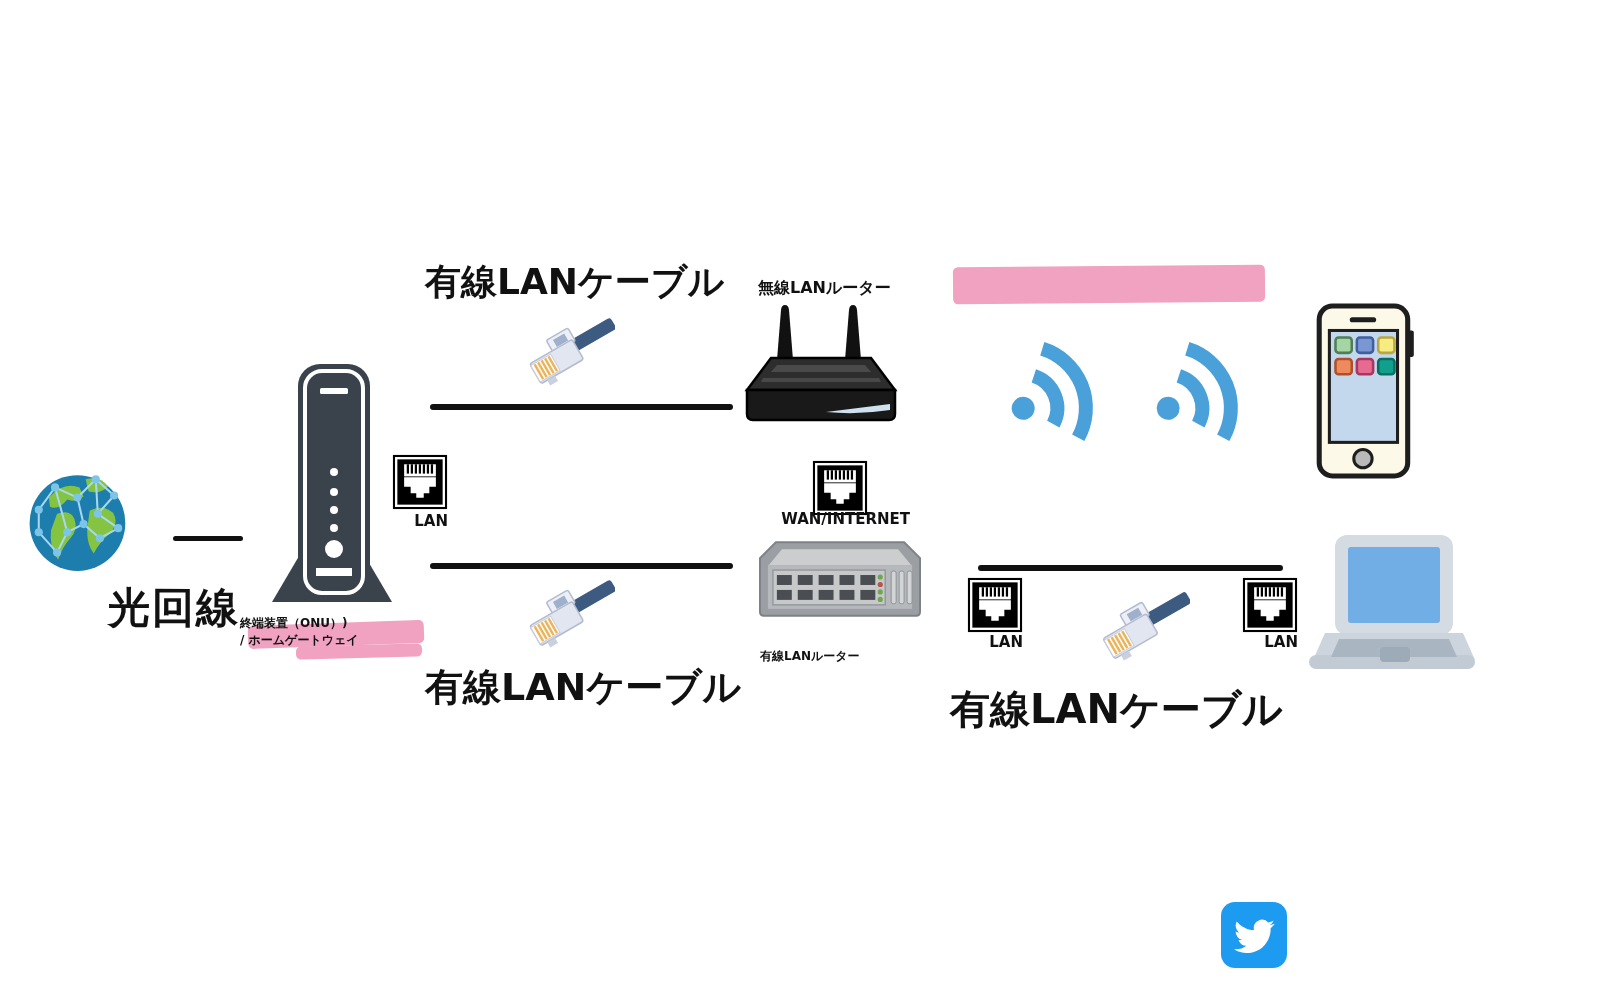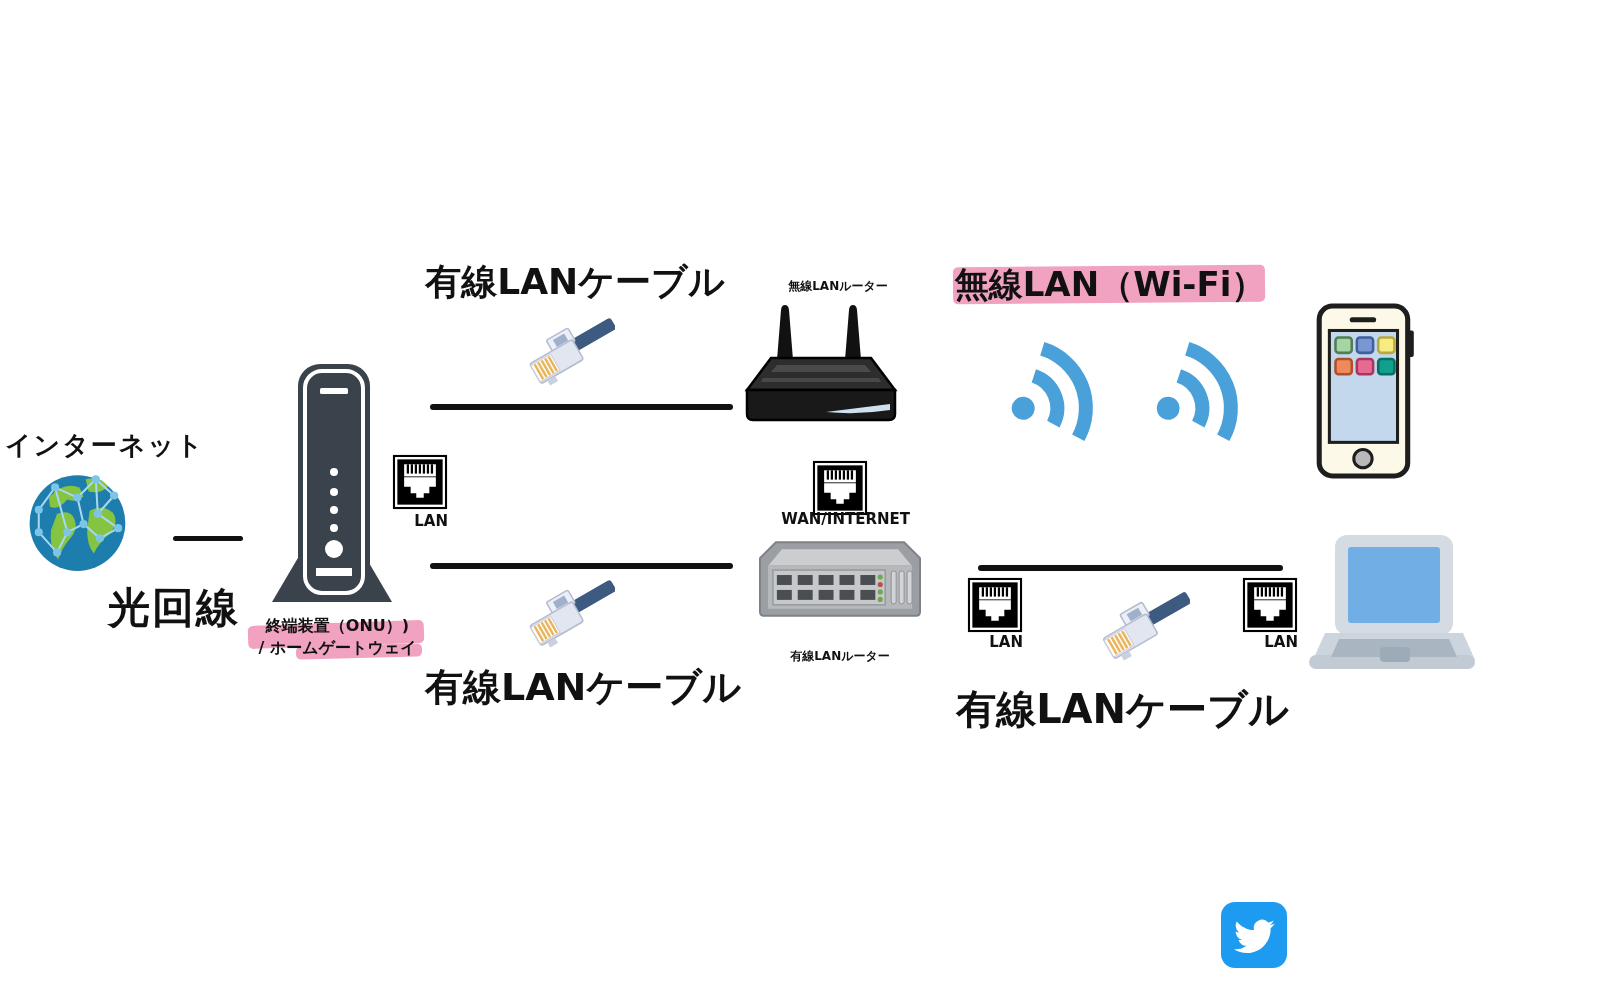--- a/index.html
+++ b/index.html
@@ -3,32 +3,32 @@
 <meta charset="utf-8">
 <style>
   html,body{margin:0;padding:0;background:#fff;}
   .canvas{
     position:relative;width:1600px;height:989px;background:#ffffff;
     font-family:"DejaVu Sans","Liberation Sans",sans-serif;color:#111;
     overflow:hidden;
   }
   .abs{position:absolute;}
   .lbl{position:absolute;font-weight:bold;color:#111;white-space:nowrap;}
-  .center{text-align:center;}
+  .center{}
   .line{position:absolute;background:#111;border-radius:3px;}
   .hl{position:absolute;background:#f0a2c0;border-radius:5px;}
   .lbl-internet{left:5px;top:428px;width:190px;font-size:26px;letter-spacing:2px;}
   .lbl-hikari{left:108px;top:580px;width:130px;font-size:42px;letter-spacing:2px;}
   .lbl-cable-top{left:425px;top:258px;width:300px;font-size:36px;}
   .lbl-cable-bl{left:425px;top:662px;width:310px;font-size:38px;}
   .lbl-cable-br{left:950px;top:682px;width:345px;font-size:40px;}
-  .lbl-wrouter{left:758px;top:278px;width:160px;font-size:12px;}
+  .lbl-wrouter{left:758px;top:278px;width:160px;font-size:16px;}
   .lbl-wiredrouter{left:760px;top:624px;width:160px;font-size:12px;margin-top:24px;}
   .lbl-wifi{left:950px;top:262px;width:320px;font-size:34px;z-index:2;}
-  .lbl-onu{left:240px;top:615px;width:195px;font-size:16px;line-height:1.4;z-index:2;}
+  .lbl-onu{left:240px;top:615px;width:195px;font-size:12px;line-height:1.4;z-index:2;}
   .port-label{font-size:15px;font-weight:bold;position:absolute;text-align:right;}
   .lbl-handle{left:1302px;top:912px;font-size:37px;}
   svg{display:block;}
 </style>
 </head>
 <body>
 
 <div class="canvas">
 
   <svg width="0" height="0" style="position:absolute">
@@ -68,21 +68,20 @@
       <symbol id="wifiwave" viewBox="0 0 92 112">
         <g transform="rotate(-22 46 62)">
           <circle cx="16" cy="62" r="11.5" fill="#4aa0d9"></circle>
           <path d="M38 36 A34 34 0 0 1 38 88" stroke="#4aa0d9" stroke-width="14" fill="none"></path>
           <path d="M56 14 A62 62 0 0 1 56 110" stroke="#4aa0d9" stroke-width="14" fill="none"></path>
         </g>
       </symbol>
     </defs>
   </svg>
 
-  <div class="lbl lbl-internet">インターネット</div>
   <span class="abs" style="left:25px;top:465px">
     <svg width="110" height="112" viewBox="0 0 105 110">
       <circle cx="50" cy="57" r="47" fill="#1d7dad"></circle>
       <path d="M22 32 Q36 16 52 22 L56 31 Q48 37 40 34 Q31 45 23 41 Z" fill="#85c441"></path>
       <path d="M58 14 Q72 10 80 21 Q72 29 61 26 Z" fill="#85c441"></path>
       <path d="M30 48 Q43 43 47 53 Q51 63 43 72 Q35 81 31 93 Q22 80 24 64 Z" fill="#85c441"></path>
       <path d="M62 45 Q75 38 85 47 Q91 57 82 67 Q72 75 66 87 Q58 76 60 60 Z" fill="#85c441"></path>
       <g stroke="#a8d8f0" stroke-width="2" fill="none">
         <polyline points="12,44 28,22 50,32 68,14 86,30 70,48 90,62 72,72 56,58 40,66 30,86 12,66 12,44"></polyline>
         <polyline points="50,32 56,58"></polyline>
@@ -196,21 +195,20 @@
 
   <div class="line" style="left:430px;top:563px;width:303px;height:6px"></div>
   <span class="abs" style="left:515px;top:572px">
     <svg width="100" height="85">
         <use href="#rj45cable"></use>
       </svg>
   </span>
   <div class="lbl lbl-cable-bl center">有線LANケーブル</div>
 
   <div class="hl" style="left:953px;top:266px;width:312px;height:37px;transform:rotate(-0.5deg)"></div>
-  <div class="lbl lbl-wifi center">無線LAN（Wi-Fi）</div>
   <span class="abs" style="left:1005px;top:335px">
     <svg width="92" height="112">
         <use href="#wifiwave"></use>
       </svg>
   </span>
   <span class="abs" style="left:1150px;top:335px">
     <svg width="92" height="112">
         <use href="#wifiwave"></use>
       </svg>
   </span>

